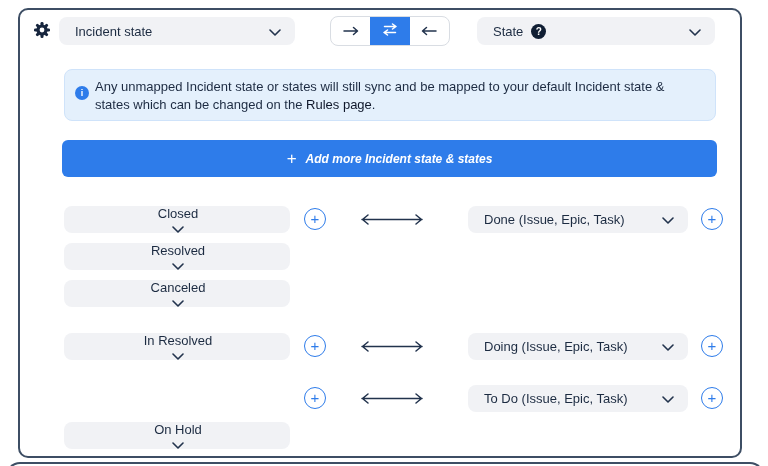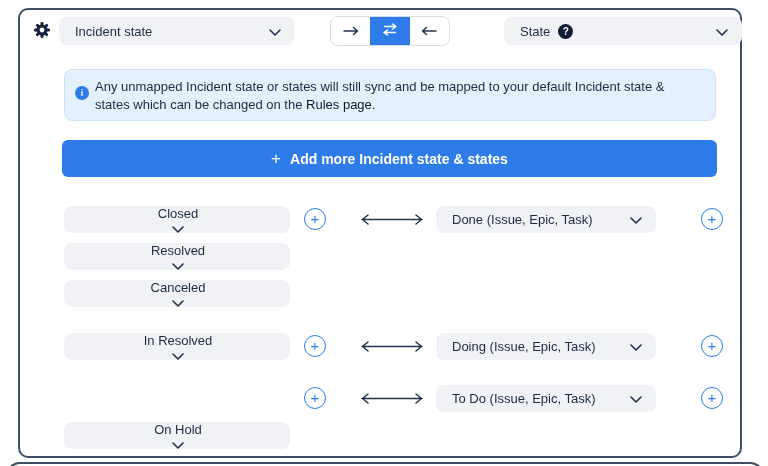--- a/index.html
+++ b/index.html
@@ -17,21 +17,21 @@
   .gear-btn { position:absolute; left:12px; top:11px; width:20px; height:20px;
               display:flex; align-items:center; justify-content:center; cursor:pointer; background:none; border:none; }
 
   .pill { position:absolute; height:28px; background:#f1f2f5; border-radius:8px;
           display:flex; align-items:center; justify-content:space-between;
           padding:0 14px 0 16px; font-size:13px; font-weight:500; color:#1c2b41; cursor:pointer; }
   .pill .lbl { white-space:nowrap; }
   .pill .lbl-group { display:flex; align-items:center; gap:8px; }
 
   .hdr-src { left:39px; top:7px; width:236px; }
-  .hdr-tgt { left:484px; top:7px; width:238px; }
+  .hdr-tgt { left:457px; top:7px; width:238px; }
 
   .seg { position:absolute; left:310px; top:6px; width:120px; height:30px;
          background:#fff; border:1px solid #d9dde3; border-radius:8px;
          display:flex; overflow:hidden; }
   .seg button { width:40px; height:100%; border:none; background:transparent;
                 display:flex; align-items:center; justify-content:center; cursor:pointer; }
   .seg button.active { background:#2e7cea; }
 
   .qbadge { width:15px; height:15px; border-radius:50%; background:#101e33; color:#fff;
             font-size:10px; font-weight:bold; display:flex; align-items:center; justify-content:center; }
@@ -44,25 +44,25 @@
                      border-radius:50%; background:#2e7cea; color:#fff; font-size:9px; font-weight:bold;
                      display:flex; align-items:center; justify-content:center; }
   .banner a { color:#0f172a; text-decoration:none; cursor:pointer; }
 
   
   .add-btn { position:absolute; left:42px; top:130px; width:655px; height:37px;
              background:#2e7cea; border:none; border-radius:6px; color:#fff; cursor:pointer;
              display:flex; align-items:center; justify-content:center; gap:9px;
              font-family:"Liberation Sans", sans-serif; }
   .add-btn .plus-sign { font-size:17px; font-weight:400; line-height:1; }
-  .add-btn .add-lbl  { font-size:14px; font-weight:600; }
+  .add-btn .add-lbl  { font-size:12px; font-weight:600;font-style:italic; }
 
   
   .m-pill-left  { left:44px;  width:226px; height:27px;flex-direction:column; }
-  .m-pill-right { left:416px; width:220px; height:27px; }
+  .m-pill-right { left:448px; width:220px; height:27px; }
 
   .plus-btn { position:absolute; width:22px; height:22px; border-radius:50%;
               border:1.7px solid #2e7cea; background:#fff; color:#2e7cea; cursor:pointer;
               display:flex; align-items:center; justify-content:center;
               font-size:15px; font-weight:400; line-height:1; padding:0 0 1px 0; }
   .plus-left  { left:284px; }
   .plus-right { left:681px; }
 
   .map-arrow { position:absolute; left:339px; width:66px; display:flex; align-items:center; }
 </style>

